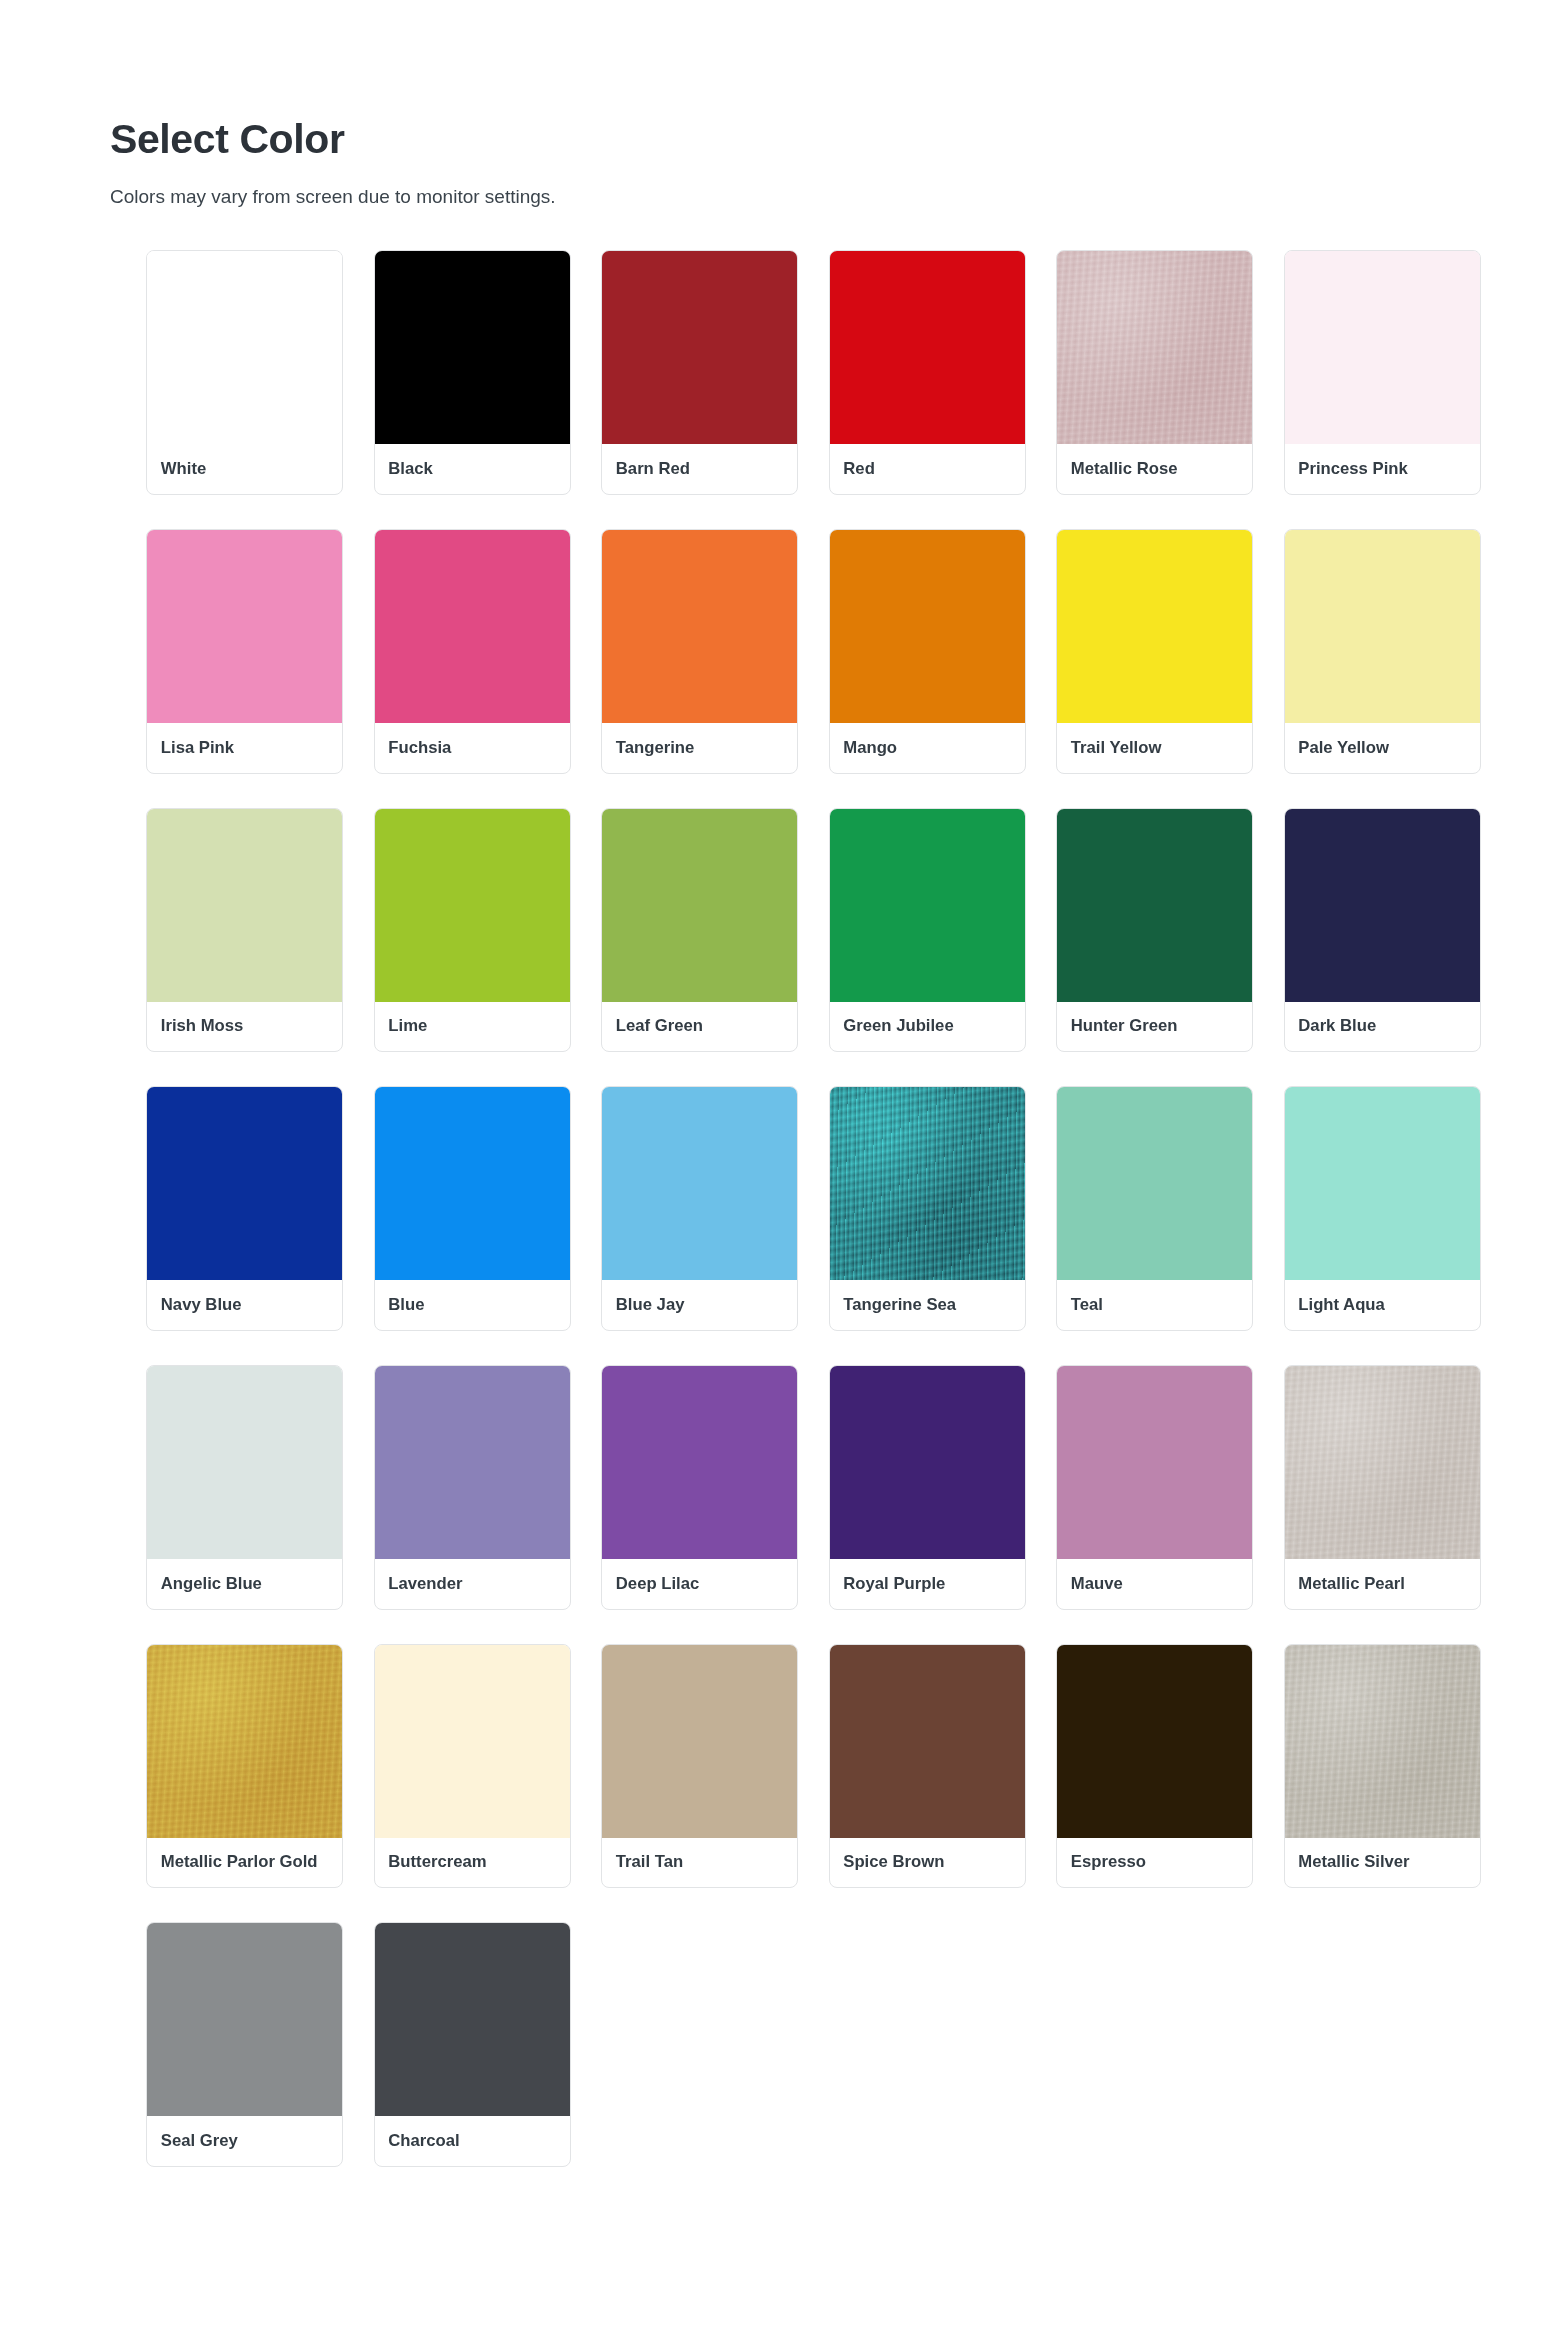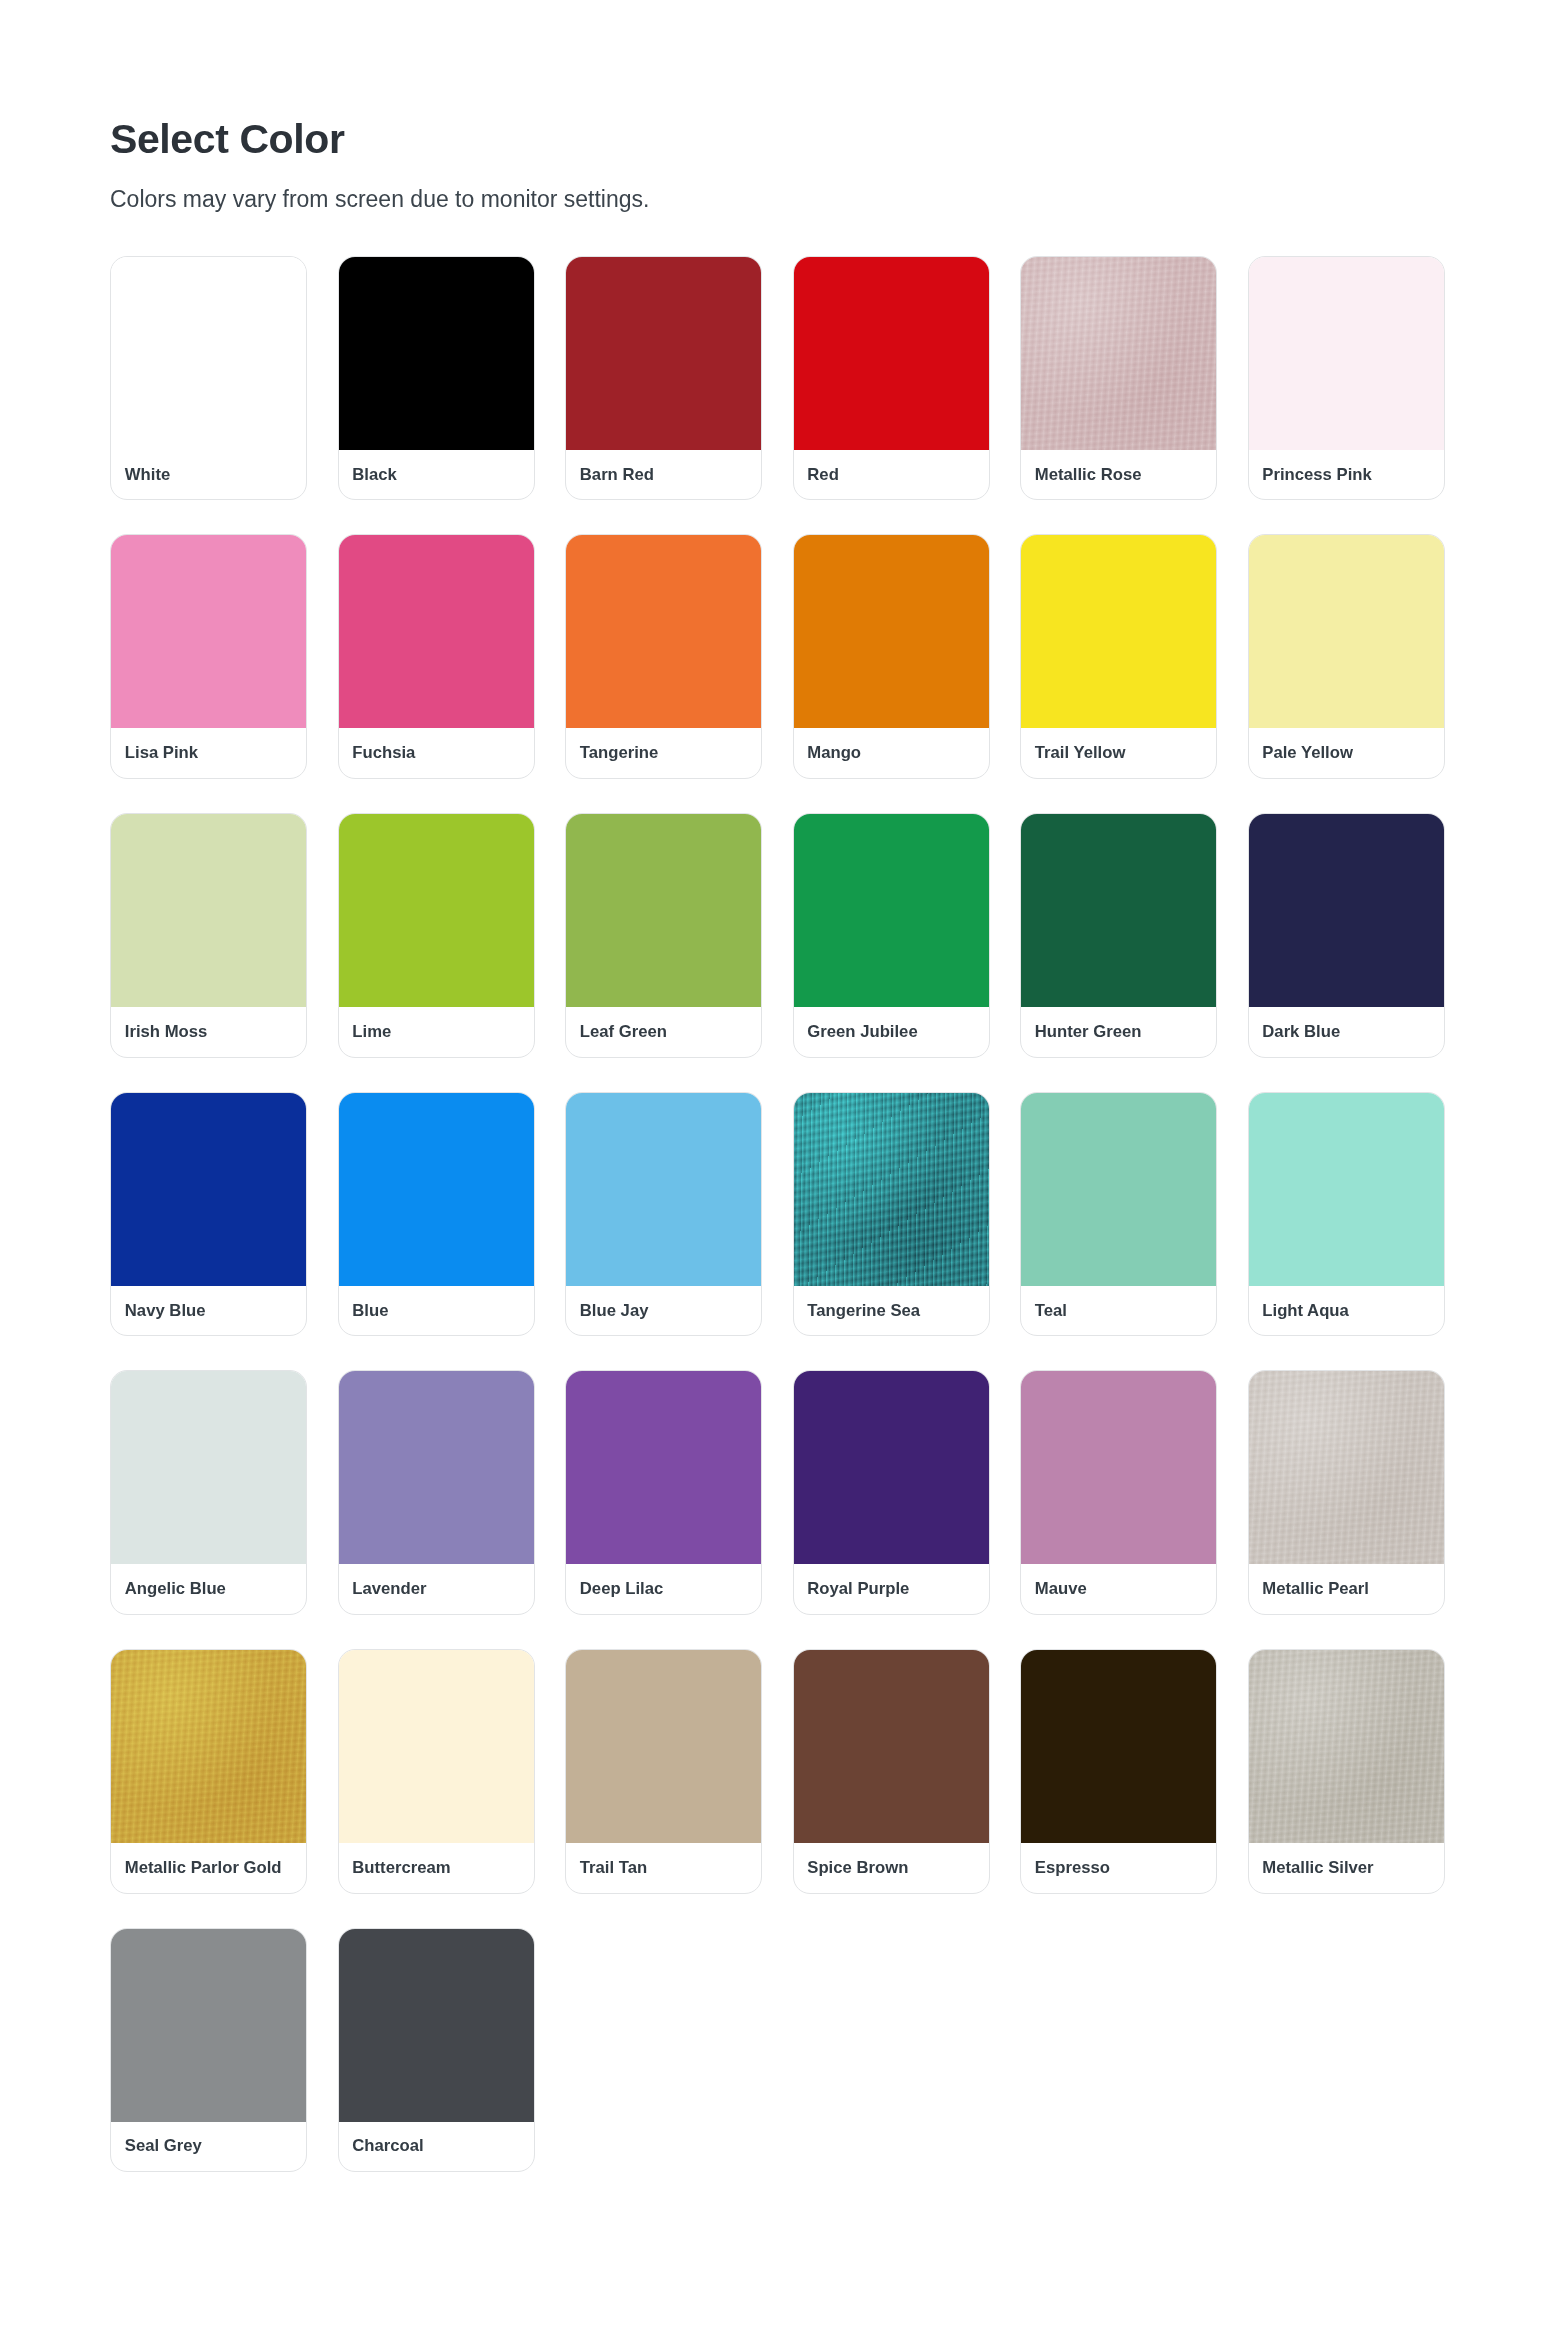--- a/index.html
+++ b/index.html
@@ -24,45 +24,46 @@
   .page-title {
     font-size: 41px;
     font-weight: bold;
     letter-spacing: -0.4px;
     color: #2c3239;
     margin: 0 0 21.7px 0;
     line-height: 1.1;
   }
 
   .page-subtitle {
-    font-size: 23px;
+    font-size: 19px;
     font-weight: normal;
     color: #3b444c;
     margin: 0 0 41px 0;
     line-height: 1.35;
   }
 
   .swatch-grid {
     display: grid;
     grid-template-columns: repeat(6, 197px);
     column-gap: 30.5px;
     row-gap: 34px;
     align-items: start;
     width: 1365px;
   }
 
   .swatch-card {
     width: 197px;
     border: 1px solid #e2e4e6;
-    border-radius: 17px;
+    border-radius: 8px;
     background: #ffffff;
     overflow: hidden;
     box-sizing: border-box;
     display: flex;
     flex-direction: column;
+    margin-left: 36px;
   }
 
   .swatch-chip {
     width: 100%;
     height: 193px;
     display: block;
     position: relative;
   }
 
   

